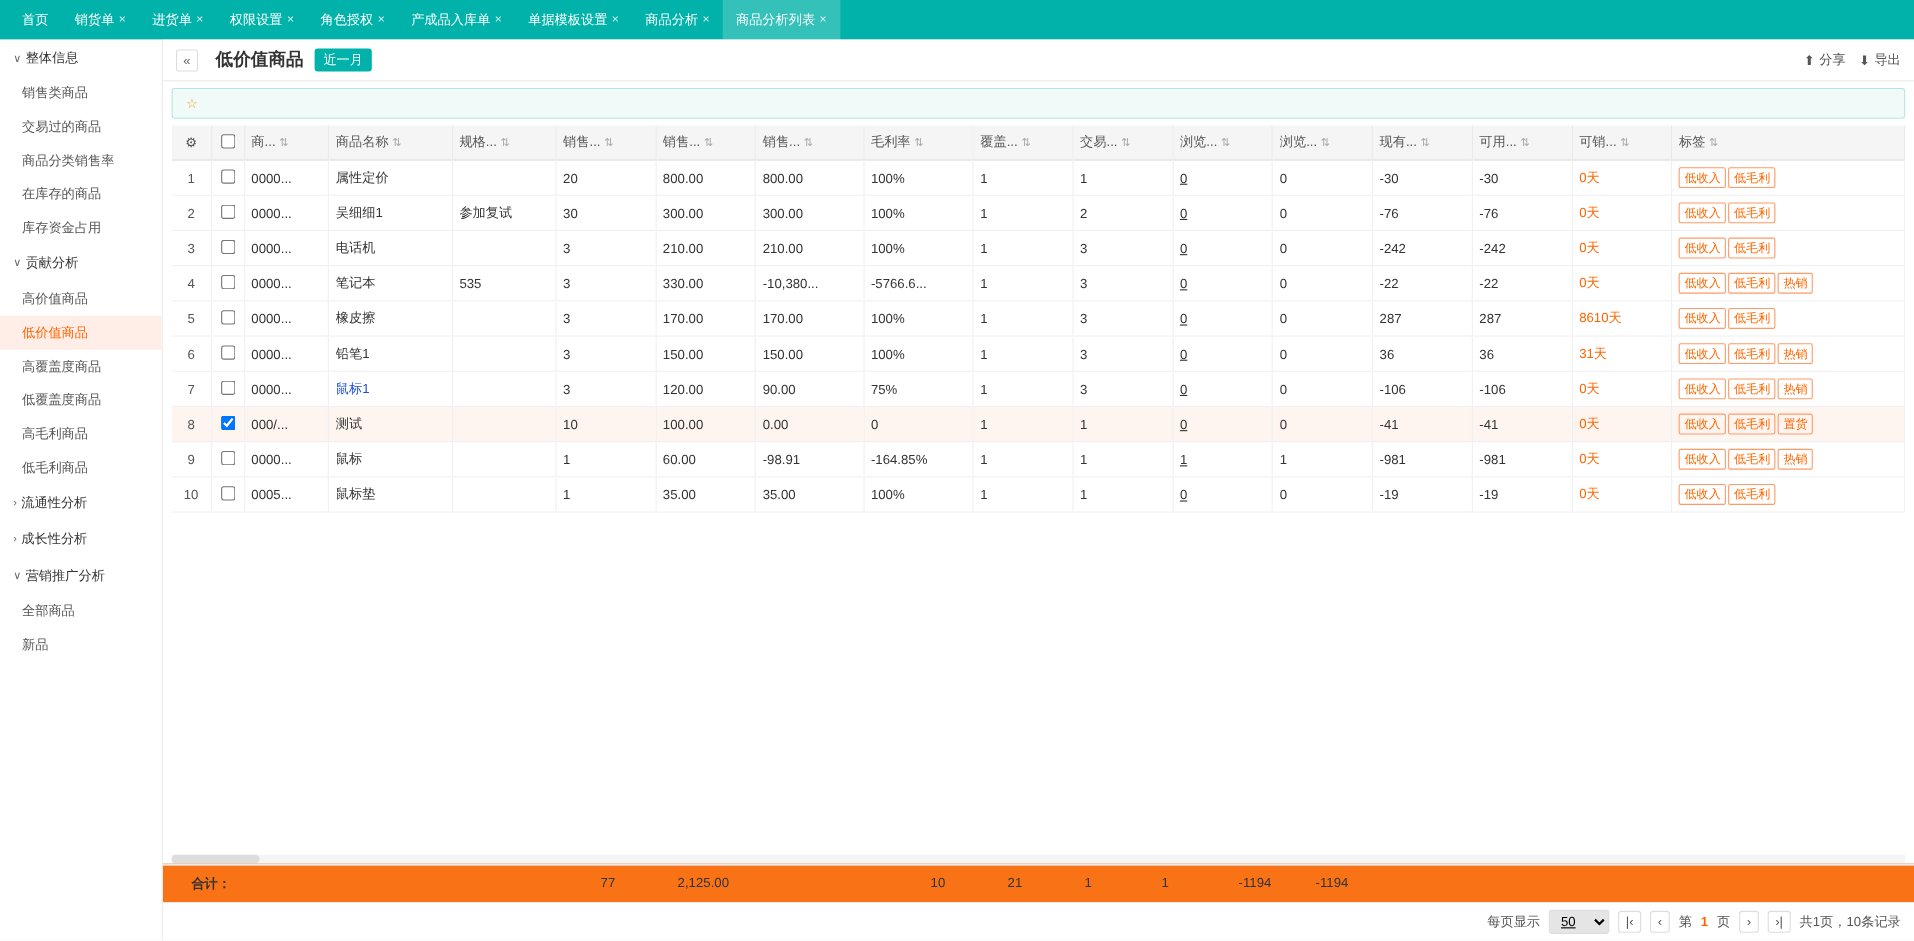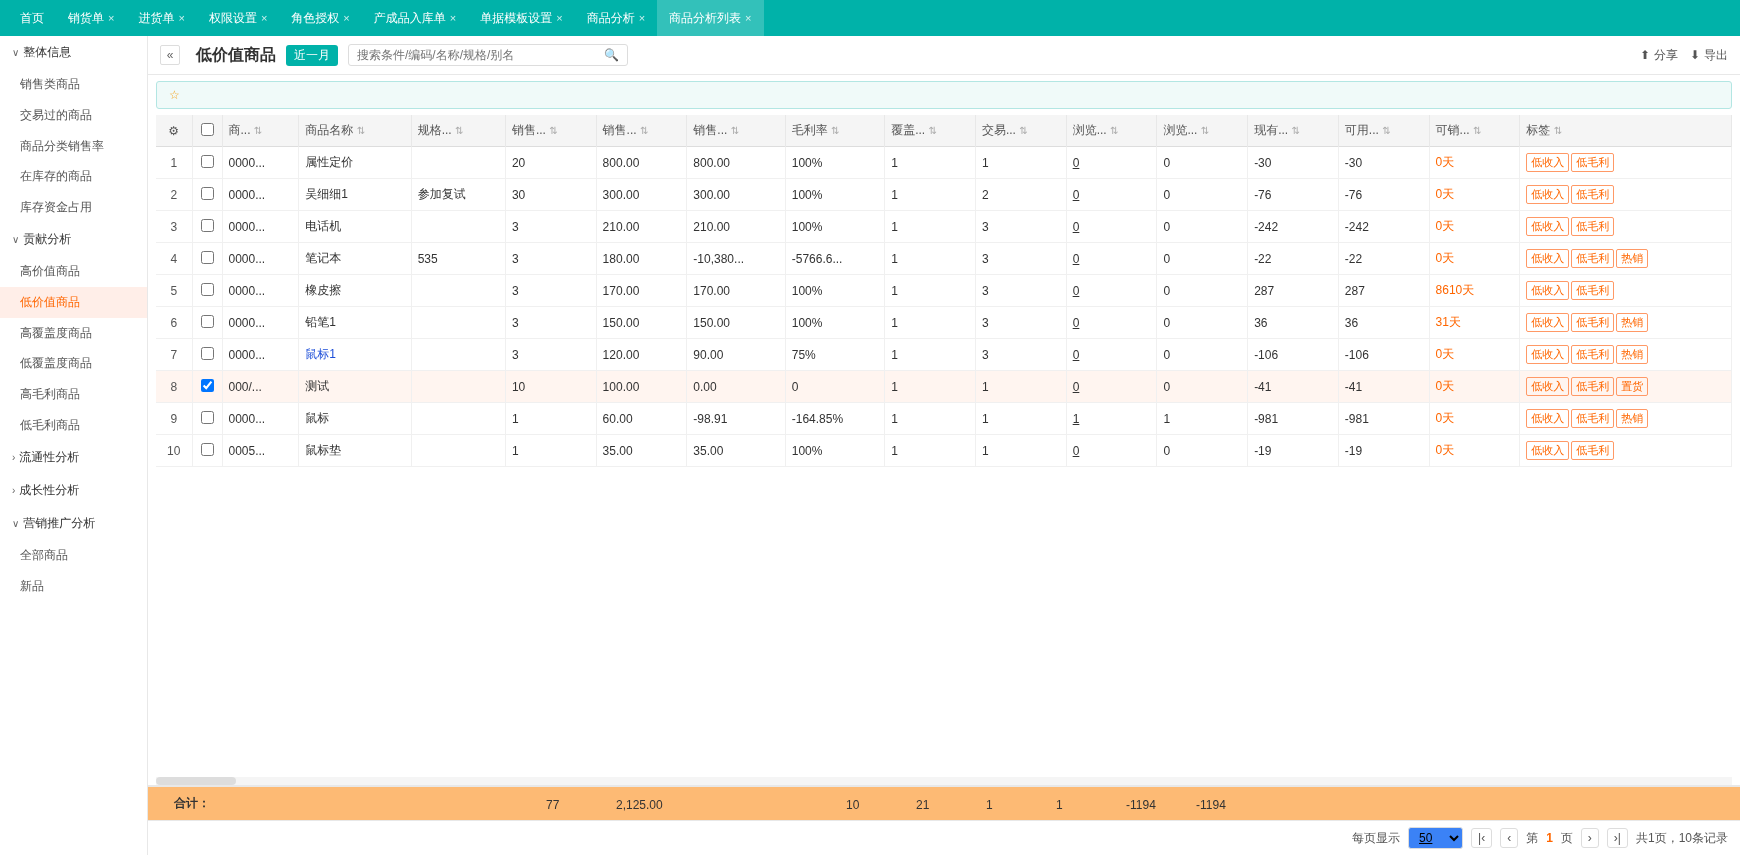--- a/index.html
+++ b/index.html
@@ -186,24 +186,24 @@
       border-radius: 2px;
       font-size: 11px;
       margin-right: 2px;
     }
     .orange-text { color: #ff6600; }
     .checkbox-cell { text-align: center; }
     input[type="checkbox"] { cursor: pointer; }
 
     
     .table-footer {
-      background: #fdba74;
+      background: #f97316;
       border-top: 2px solid #e8e8e8;
       display: flex;
-      align-items: flex-end;
+      align-items: flex-start;
       padding: 8px 12px;
       gap: 0;
       font-size: 12px;
       color: #333;
     }
     .footer-label { font-weight: bold; width: 60px; text-align: right; padding-right: 10px; }
     .footer-cells {
       display: flex;
       flex: 1;
     }
@@ -217,21 +217,21 @@
       align-items: center;
       justify-content: flex-end;
       gap: 8px;
       font-size: 12px;
       color: #555;
     }
     .page-size-select {
       border: 1px solid #ddd;
       border-radius: 3px;
       padding: 2px 6px;
-      background: #3b82f6;
+      background: #e5e5e5;
       cursor: pointer;
       text-decoration: underline;
     }
     .page-nav-btn {
       border: 1px solid #ddd;
       background: #fff;
       padding: 2px 6px;
       border-radius: 3px;
       cursor: pointer;
       color: #555;
@@ -376,24 +376,20 @@
       <span>新品</span>
     </div>
   </div>
 
   <div class="content-area">
 
     <div class="content-header">
       <div class="collapse-btn">«</div>
       <span class="page-title">低价值商品</span>
       <span class="filter-tag">近一月</span>
-      <div class="search-box">
-        <input type="text" placeholder="搜索条件/编码/名称/规格/别名" style="">
-        <span class="search-icon">🔍</span>
-      </div>
       <div class="header-actions">
         <div class="action-btn">
           <span>⬆</span>
           <span>分享</span>
         </div>
         <div class="action-btn">
           <span>⬇</span>
           <span>导出</span>
         </div>
       </div>
@@ -485,21 +481,21 @@
       <td class="orange-text">0天</td>
       <td><span class="tag-badge" style="color:#ff6600;border-color:#ff9966;">低收入</span><span class="tag-badge" style="color:#ff6600;border-color:#ff9966;">低毛利</span></td>
     </tr>
             <tr>
       <td style="text-align:center;color:#555;">4</td>
       <td class="checkbox-cell"><input type="checkbox" style=""></td>
       <td>0000...</td>
       <td style="color:#333;cursor:pointer;">笔记本</td>
       <td>535</td>
       <td>3</td>
-      <td>180.00</td>
+      <td>330.00</td>
       <td>-10,380...</td>
       <td>-5766.6...</td>
       <td>1</td>
       <td>3</td>
       <td style="text-decoration:underline;cursor:pointer;">0</td>
       <td>0</td>
       <td>-22</td>
       <td>-22</td>
       <td class="orange-text">0天</td>
       <td><span class="tag-badge" style="color:#ff6600;border-color:#ff9966;">低收入</span><span class="tag-badge" style="color:#ff6600;border-color:#ff9966;">低毛利</span><span class="tag-badge" style="color:#ff6600;border-color:#ff9966;">热销</span></td>

